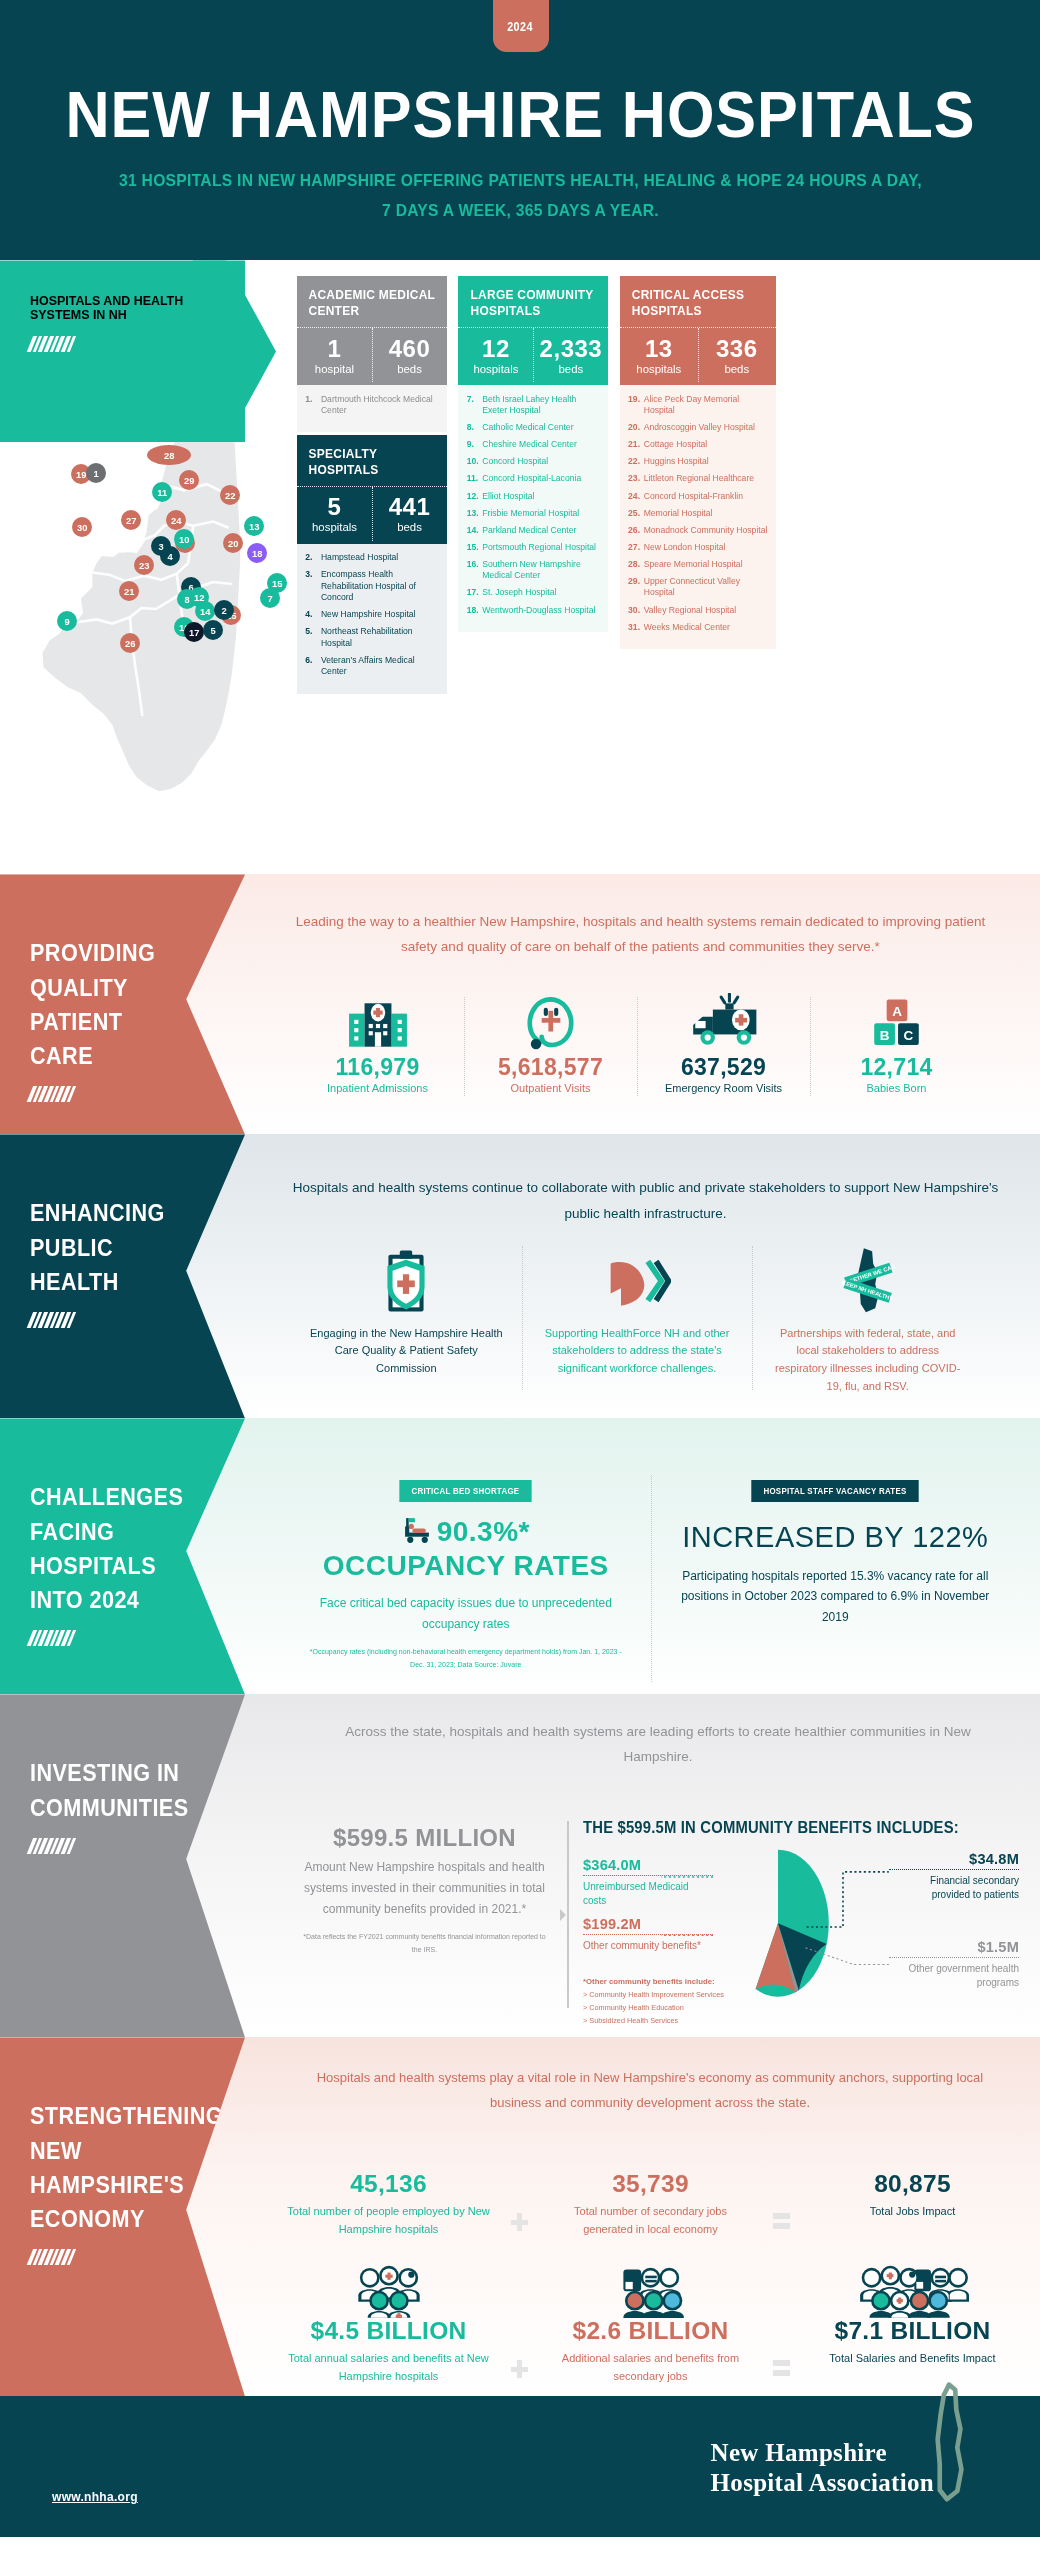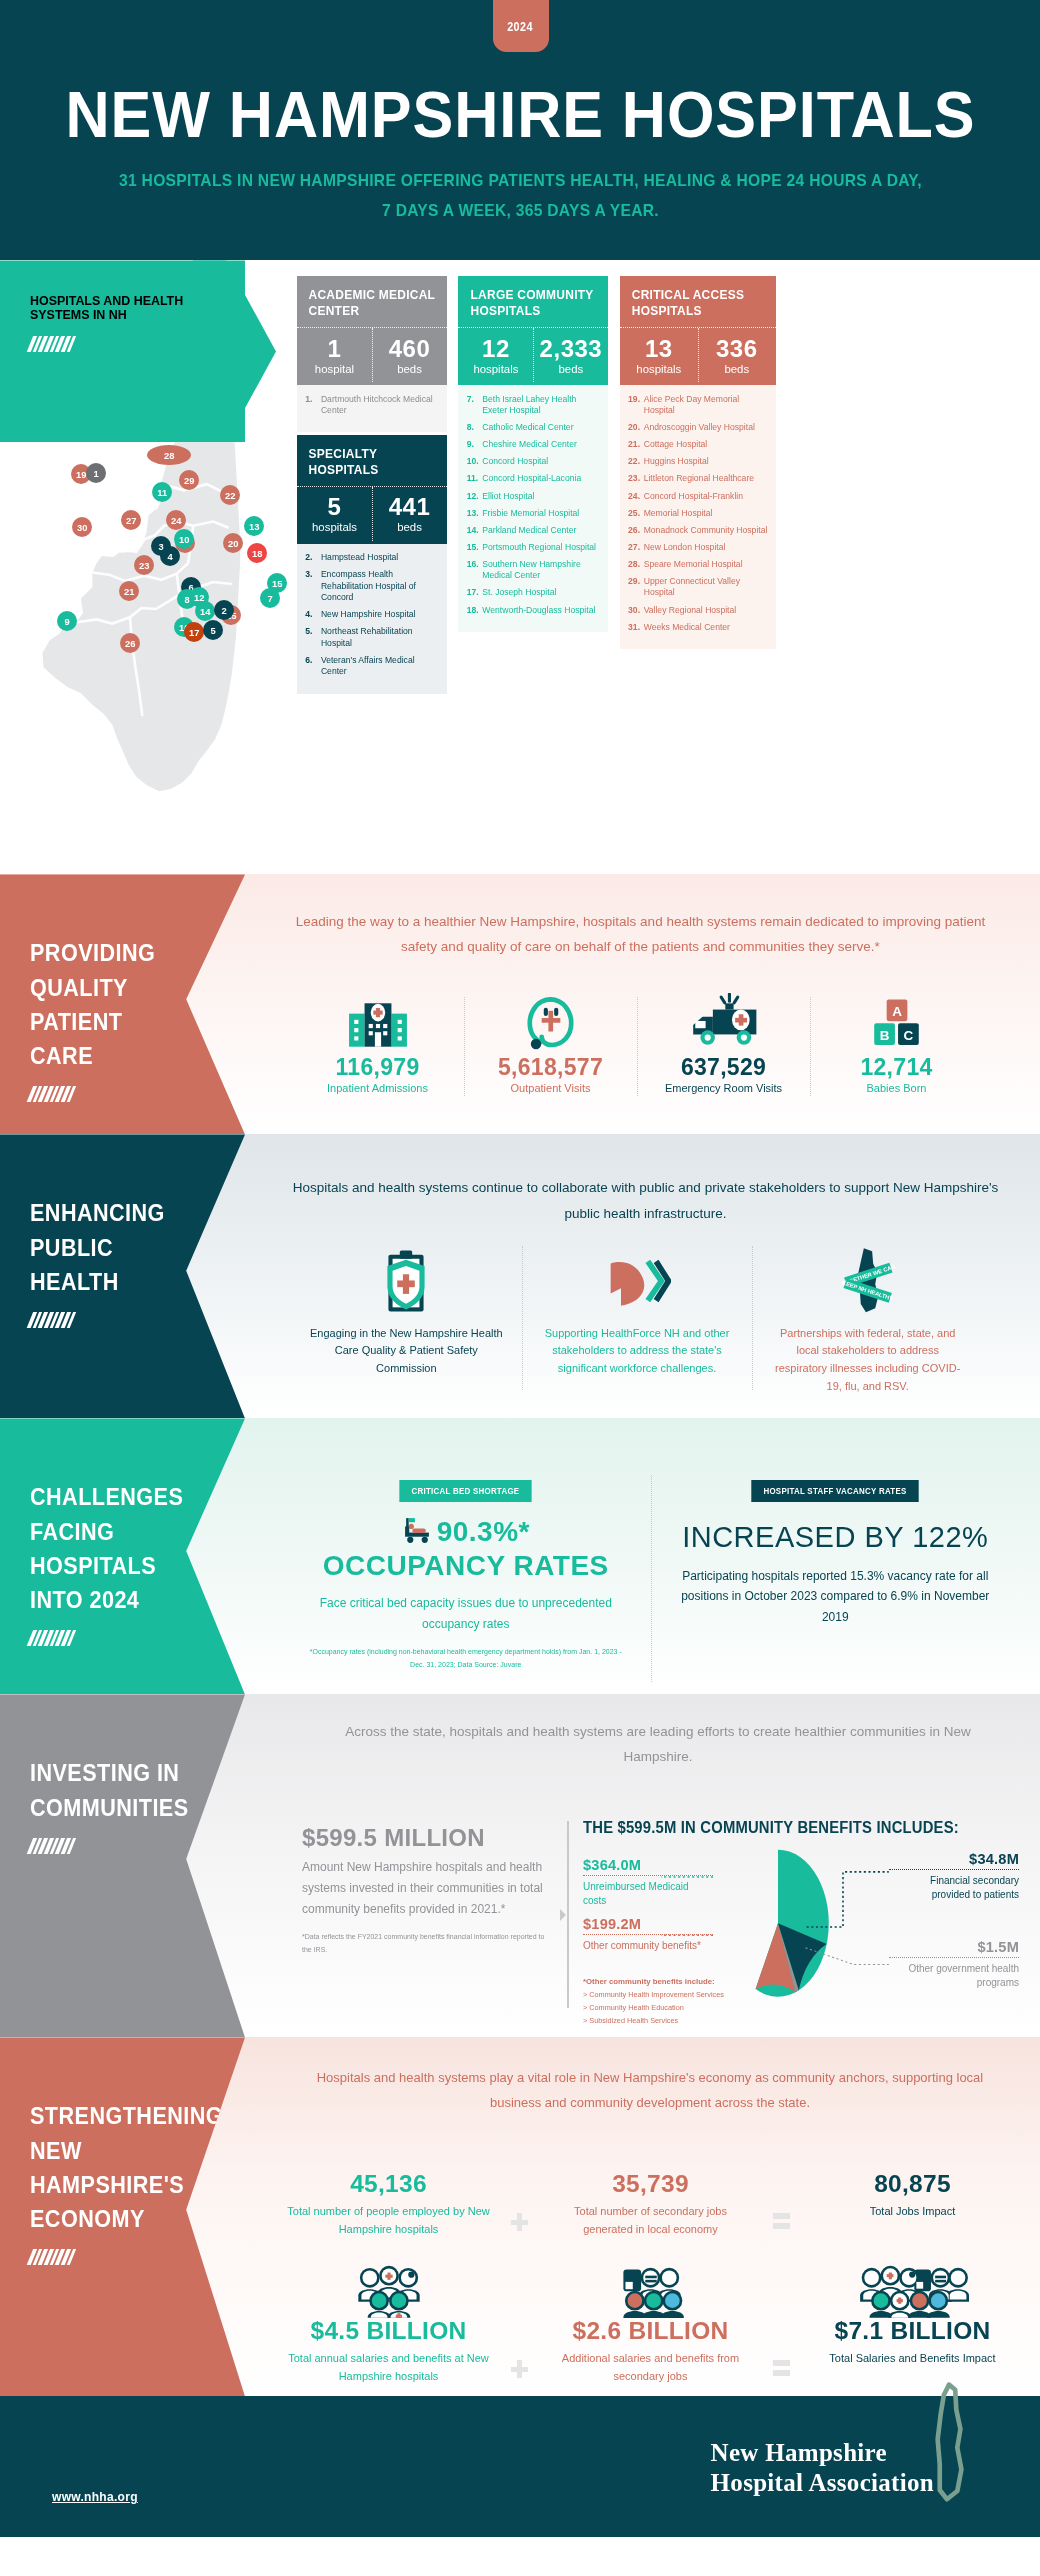--- a/index.html
+++ b/index.html
@@ -94,21 +94,21 @@
   .kpi{font-size:28px;font-weight:bold;line-height:1.12;letter-spacing:0.5px;margin-top:16.7px;}
   .kpi2{font-size:29px;font-weight:normal;line-height:1.2;letter-spacing:0.5px;margin-top:17.7px;}
   .s4 .desc{font-size:12px;line-height:1.7;margin-top:11.4px;}
   .s4 .fn{font-size:7px;line-height:1.8;margin-top:12.5px;}
 
   
   .s5{height:343px;background:linear-gradient(180deg,#e8e8ea 0%,#f4f4f5 45%,#ffffff 100%);}
   .s5 .banner{background:#919396;}
   .s5 .lead{position:absolute;left:312px;top:26px;width:692px;text-align:center;color:#919396;
             font-size:13.5px;line-height:1.85;}
-  .s5 .left{position:absolute;left:302px;top:130px;width:245px;text-align:left;color:#919396;}
+  .s5 .left{position:absolute;left:302px;top:130px;width:245px;text-align:center;color:#919396;}
   .s5 .left .amt{font-size:24px;font-weight:bold;letter-spacing:0.3px;}
   .s5 .left .txt{font-size:12px;line-height:1.75;margin-top:4.2px;}
   .s5 .left .fn{font-size:7px;line-height:1.8;margin-top:11.4px;}
   .divider{position:absolute;left:567px;top:127px;width:1.6px;height:187px;background:#c9c9c9;}
   .divider:after{content:"";position:absolute;left:-7.3px;top:88px;border:6.2px solid transparent;
                  border-left-color:#c9c9c9;}
   .s5 .right{position:absolute;left:583px;top:125px;width:442px;}
   .s5 .right h4{color:#074452;font-size:15.6px;font-weight:bold;letter-spacing:0.2px;transform:scaleX(.95);
                 transform-origin:left;}
   .pieblock{position:relative;margin-top:11.4px;height:156px;}
@@ -211,32 +211,32 @@
           <div class="pin" style="left:81px;top:135px;width:20px;height:20px;background:#6d6f72;font-size:9.4px;">1</div>
           <div class="pin" style="left:147px;top:154px;width:20px;height:20px;background:#18bb9c;font-size:9.4px;">11</div>
           <div class="pin" style="left:215px;top:157px;width:20px;height:20px;background:#cd6f5e;font-size:9.4px;">22</div>
           <div class="pin" style="left:116px;top:182px;width:20px;height:20px;background:#cd6f5e;font-size:9.4px;">27</div>
           <div class="pin" style="left:161px;top:182px;width:20px;height:20px;background:#cd6f5e;font-size:9.4px;">24</div>
           <div class="pin" style="left:67px;top:189px;width:20px;height:20px;background:#cd6f5e;font-size:9.4px;">30</div>
           <div class="pin" style="left:239px;top:188px;width:20px;height:20px;background:#18bb9c;font-size:9.4px;">13</div>
           <div class="pin" style="left:169px;top:201px;width:20px;height:20px;background:#18bb9c;font-size:9.4px;">10</div>
           <div class="pin" style="left:146px;top:208px;width:20px;height:20px;background:#074452;font-size:9.4px;">3</div>
           <div class="pin" style="left:155px;top:218px;width:20px;height:20px;background:#074452;font-size:9.4px;">4</div>
-          <div class="pin" style="left:242px;top:215px;width:20px;height:20px;background:#ef4444;font-size:9.4px;">18</div>
+          <div class="pin" style="left:242px;top:215px;width:20px;height:20px;background:#8b5cf6;font-size:9.4px;">18</div>
           <div class="pin" style="left:262px;top:245px;width:20px;height:20px;background:#18bb9c;font-size:9.4px;">15</div>
           <div class="pin" style="left:176px;top:249px;width:20px;height:20px;background:#074452;font-size:9.4px;">6</div>
           <div class="pin" style="left:255px;top:260px;width:20px;height:20px;background:#18bb9c;font-size:9.4px;">7</div>
           <div class="pin" style="left:52px;top:283px;width:20px;height:20px;background:#18bb9c;font-size:9.4px;">9</div>
           <div class="pin" style="left:172px;top:261px;width:20px;height:20px;background:#18bb9c;font-size:9.4px;">8</div>
           <div class="pin" style="left:184px;top:259px;width:20px;height:20px;background:#18bb9c;font-size:9.4px;">12</div>
           <div class="pin" style="left:190px;top:273px;width:20px;height:20px;background:#18bb9c;font-size:9.4px;">14</div>
           <div class="pin" style="left:209px;top:272px;width:20px;height:20px;background:#074452;font-size:9.4px;">2</div>
           <div class="pin" style="left:115px;top:305px;width:20px;height:20px;background:#cd6f5e;font-size:9.4px;">26</div>
           <div class="pin" style="left:169px;top:289px;width:20px;height:20px;background:#18bb9c;font-size:9.4px;">16</div>
-          <div class="pin" style="left:179px;top:294px;width:20px;height:20px;background:#c2410c;font-size:9.4px;">17</div>
+          <div class="pin" style="left:179px;top:294px;width:20px;height:20px;background:#0f172a;font-size:9.4px;">17</div>
           <div class="pin" style="left:198px;top:292px;width:20px;height:20px;background:#074452;font-size:9.4px;">5</div>
         </div>
     </div>
 
     <div class="cols">
 
       <div class="col">
         <div class="gray-card">
           <div class="cardhead">
               <h3>ACADEMIC MEDICAL CENTER</h3>

